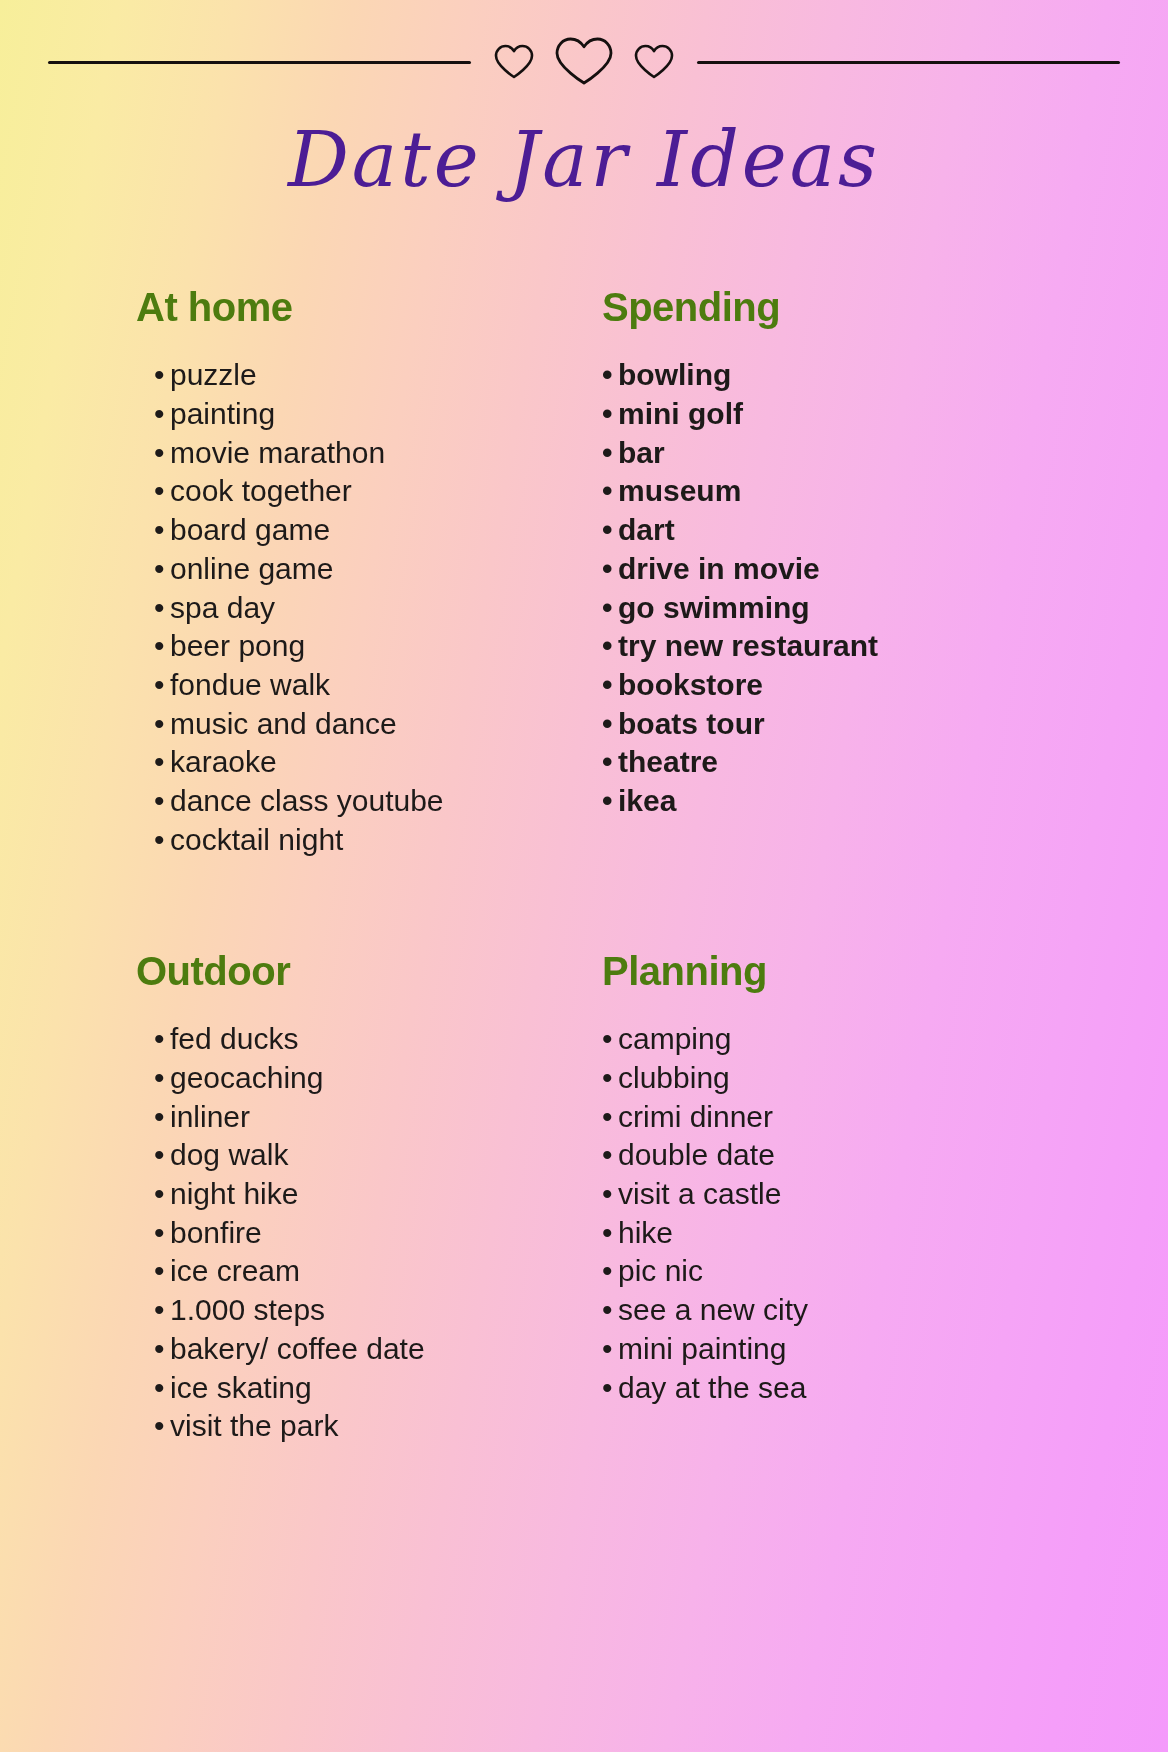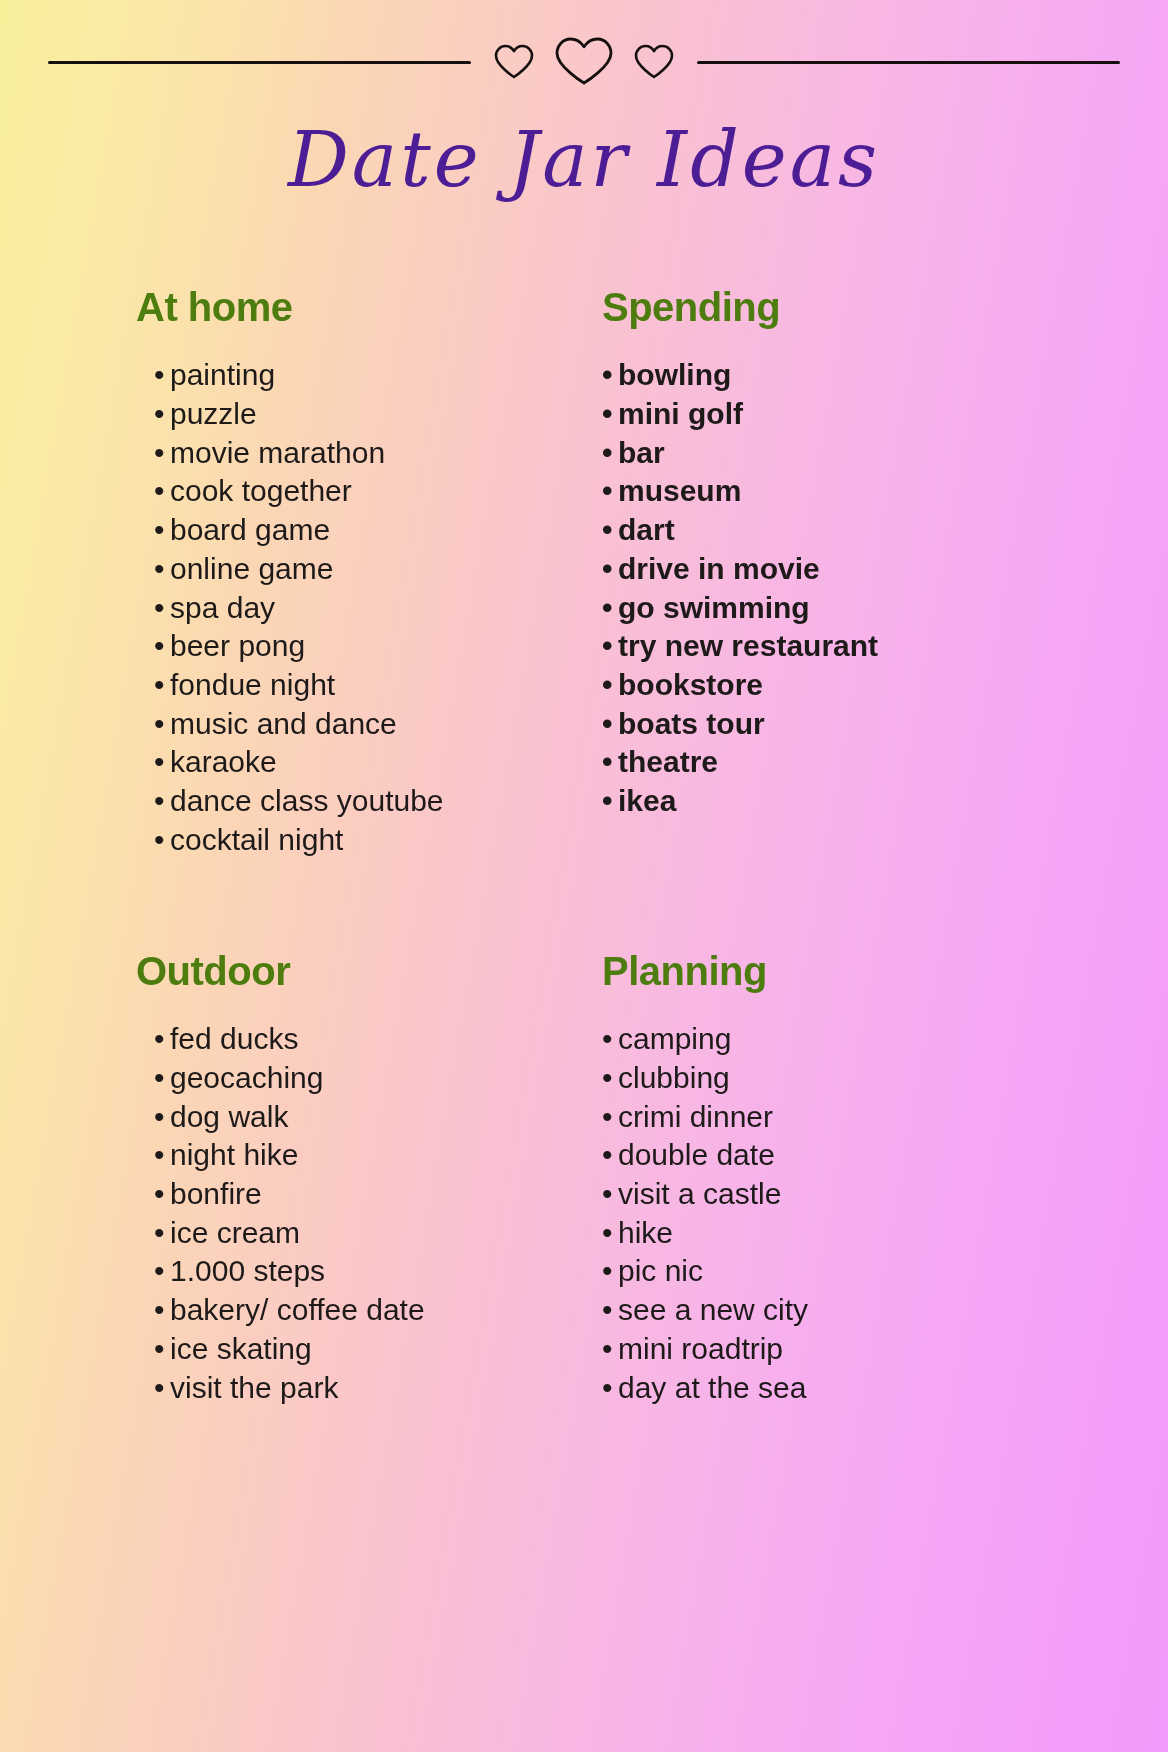--- a/index.html
+++ b/index.html
@@ -145,29 +145,29 @@
   </div>
 
   <h1 class="title">Date Jar Ideas</h1>
 </div>
 
 <div class="grid">
 
   <section class="section at-home col-left">
     <h2 class="section-title">At home</h2>
     <ul class="items">
+      <li><span class="bullet">•</span><span>puzzle</span></li>
       <li><span class="bullet">•</span><span>painting</span></li>
-      <li><span class="bullet">•</span><span>puzzle</span></li>
       <li><span class="bullet">•</span><span>movie marathon</span></li>
       <li><span class="bullet">•</span><span>cook together</span></li>
       <li><span class="bullet">•</span><span>board game</span></li>
       <li><span class="bullet">•</span><span>online game</span></li>
       <li><span class="bullet">•</span><span>spa day</span></li>
       <li><span class="bullet">•</span><span>beer pong</span></li>
-      <li><span class="bullet">•</span><span>fondue night</span></li>
+      <li><span class="bullet">•</span><span>fondue walk</span></li>
       <li><span class="bullet">•</span><span>music and dance</span></li>
       <li><span class="bullet">•</span><span>karaoke</span></li>
       <li><span class="bullet">•</span><span>dance class youtube</span></li>
       <li><span class="bullet">•</span><span>cocktail night</span></li>
     </ul>
   </section>
 
   <section class="section spending col-right">
     <h2 class="section-title">Spending</h2>
     <ul class="items sp-lead">
@@ -184,20 +184,21 @@
       <li><span class="bullet">•</span><span>theatre</span></li>
       <li><span class="bullet">•</span><span>ikea</span></li>
     </ul>
   </section>
 
   <section class="section outdoor col-left">
     <h2 class="section-title">Outdoor</h2>
     <ul class="items">
       <li><span class="bullet">•</span><span>fed ducks</span></li>
       <li><span class="bullet">•</span><span>geocaching</span></li>
+      <li><span class="bullet">•</span><span>inliner</span></li>
       <li><span class="bullet">•</span><span>dog walk</span></li>
       <li><span class="bullet">•</span><span>night hike</span></li>
       <li><span class="bullet">•</span><span>bonfire</span></li>
       <li><span class="bullet">•</span><span>ice cream</span></li>
       <li><span class="bullet">•</span><span>1.000 steps</span></li>
       <li><span class="bullet">•</span><span>bakery/ coffee date</span></li>
       <li><span class="bullet">•</span><span>ice skating</span></li>
       <li><span class="bullet">•</span><span>visit the park</span></li>
     </ul>
   </section>
@@ -206,18 +207,18 @@
     <h2 class="section-title">Planning</h2>
     <ul class="items">
       <li><span class="bullet">•</span><span>camping</span></li>
       <li><span class="bullet">•</span><span>clubbing</span></li>
       <li><span class="bullet">•</span><span>crimi dinner</span></li>
       <li><span class="bullet">•</span><span>double date</span></li>
       <li><span class="bullet">•</span><span>visit a castle</span></li>
       <li><span class="bullet">•</span><span>hike</span></li>
       <li><span class="bullet">•</span><span>pic nic</span></li>
       <li><span class="bullet">•</span><span>see a new city</span></li>
-      <li><span class="bullet">•</span><span>mini roadtrip</span></li>
+      <li><span class="bullet">•</span><span>mini painting</span></li>
       <li><span class="bullet">•</span><span>day at the sea</span></li>
     </ul>
   </section>
 
 </div>
 
 </body></html>

